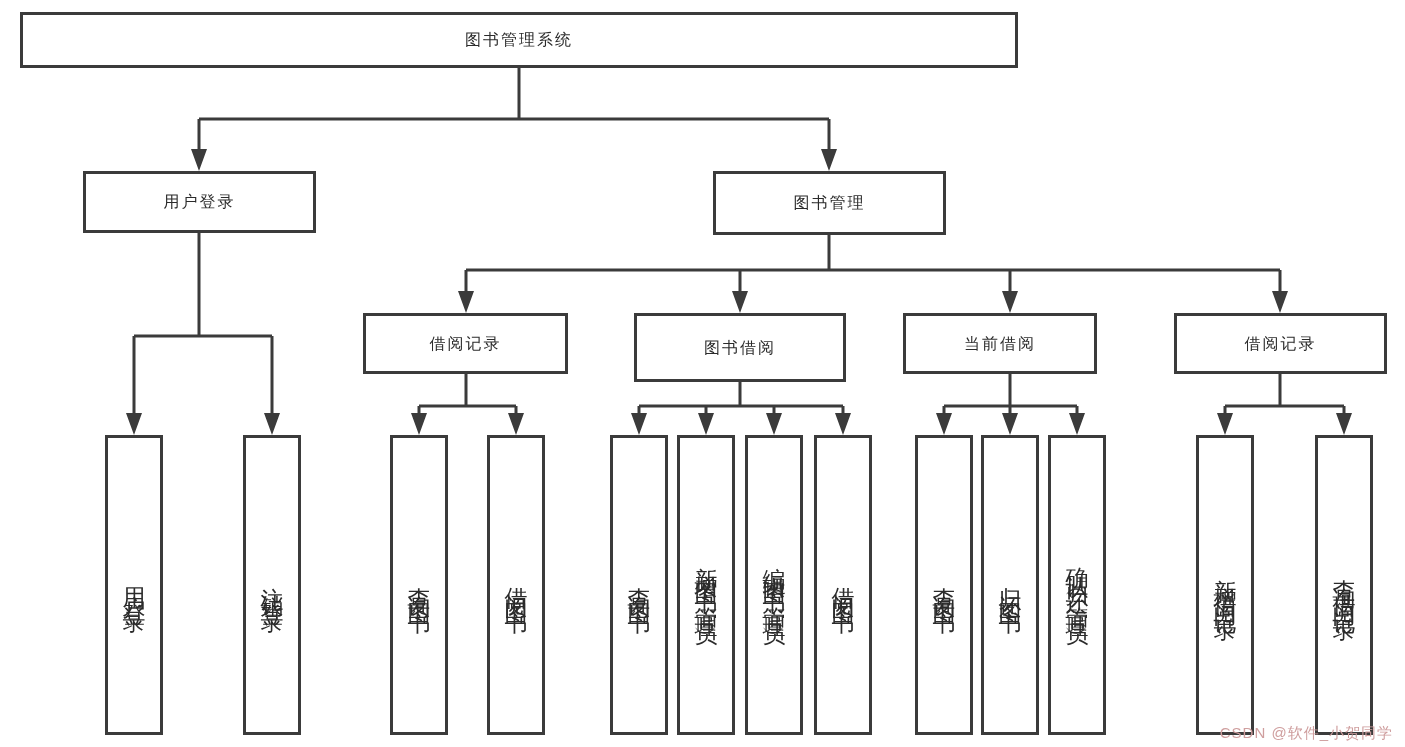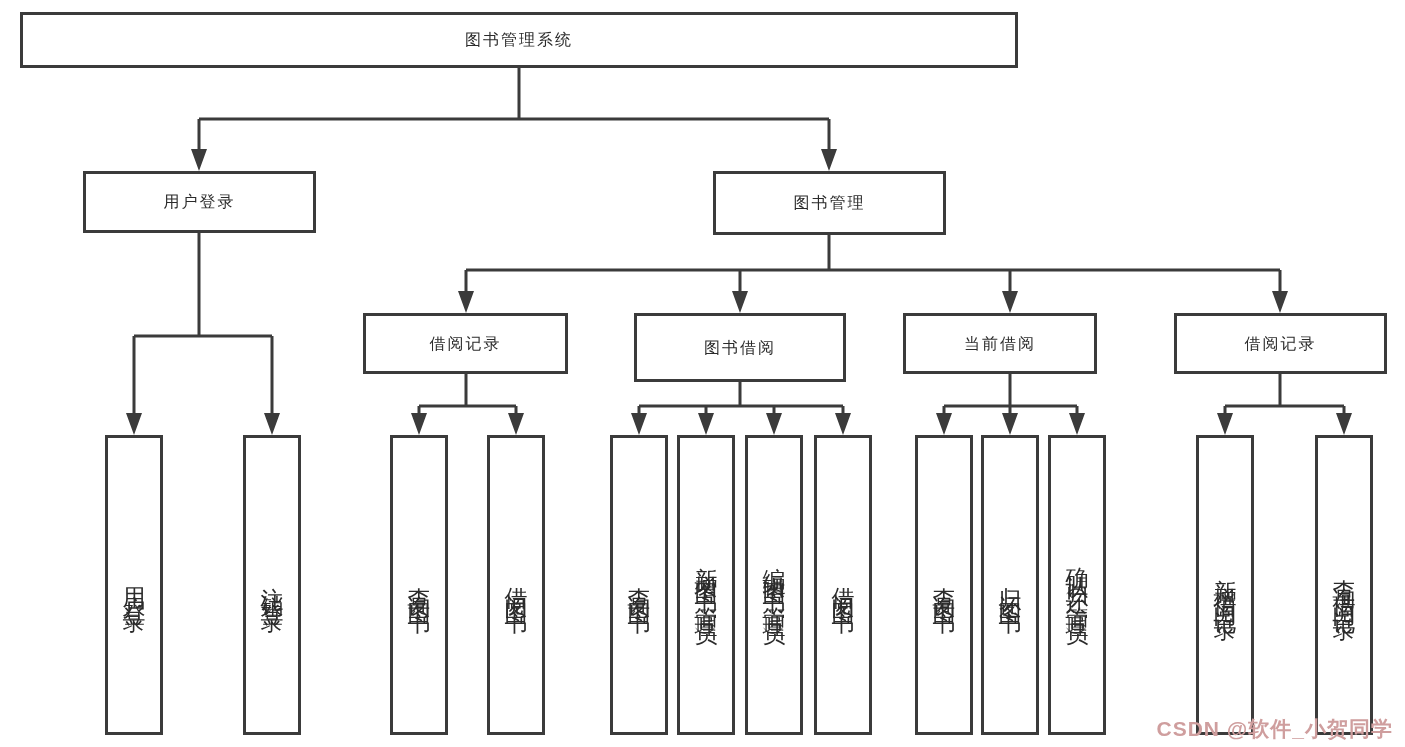--- a/index.html
+++ b/index.html
@@ -22,24 +22,23 @@
   }
   .hbox{font-size:16px;letter-spacing:2px;line-height:1;}
   .vbox span{
     writing-mode:vertical-rl;
     font-size:23px;letter-spacing:8px;line-height:1;
     white-space:nowrap;
   }
   .hbox span{white-space:nowrap;}
   .watermark{
     position:absolute;right:12px;bottom:4px;
-    font-size:21px;letter-spacing:1px;
+    font-size:15px;letter-spacing:1px;
     color:var(--watermark);
     white-space:nowrap;
-    font-weight:bold;
   }
 </style>
 </head>
 <body>
 
 <div class="canvas">
 
   <svg class="wires" viewBox="0 0 1405 747" xmlns="http://www.w3.org/2000/svg">
     <path class="ln" d="
       M519 68V119 M199 119H829 M199 119V150 M829 119V150

